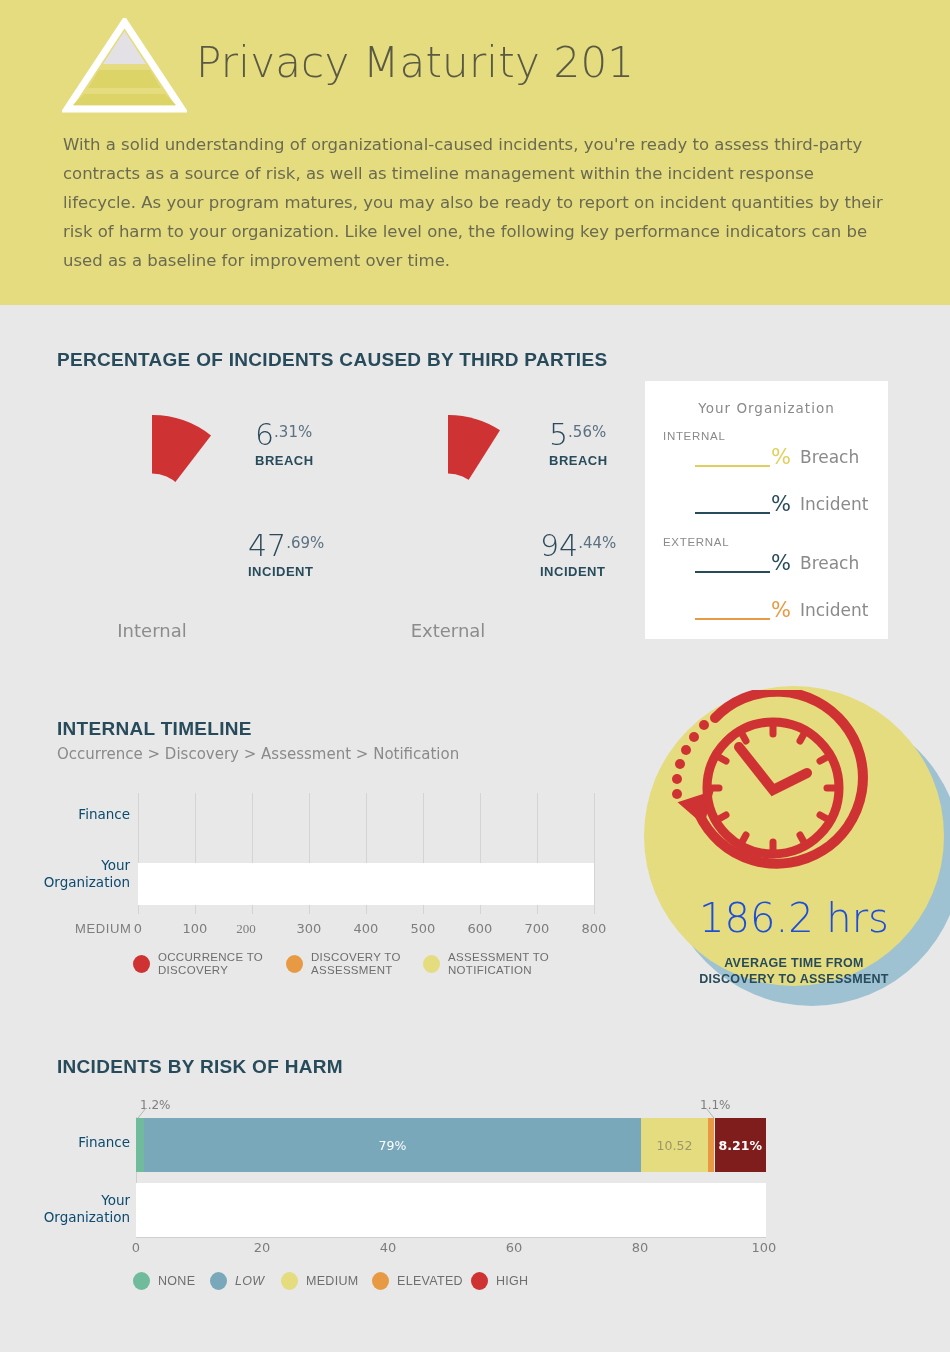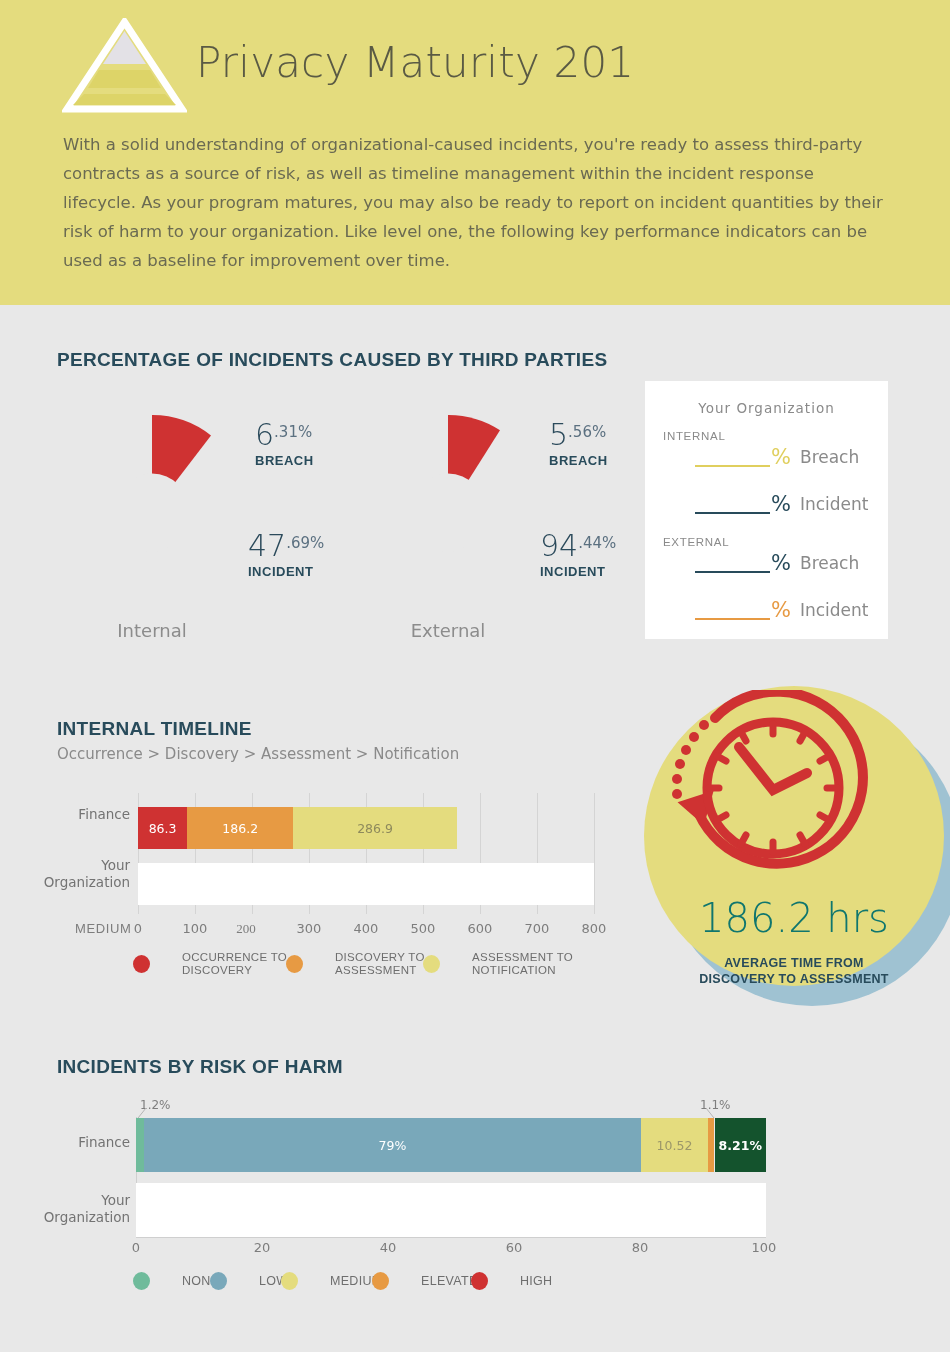--- a/index.html
+++ b/index.html
@@ -152,21 +152,21 @@
   .chart-area { position: absolute; }
   .grid-line {
     position: absolute;
     width: 1px;
     background: #d4d4d4;
   }
   .row-label {
     position: absolute;
     text-align: right;
     font-size: 13.5px;
-    color: #737373;
+    color: #0c4a6e;
     line-height: 17px;
     font-family: "DejaVu Sans", sans-serif;
   }
   .bar-seg {
     position: absolute;
     height: 100%;
     display: flex;
     align-items: center;
     justify-content: center;
     font-size: 12.5px;
@@ -183,21 +183,20 @@
     position: absolute;
     font-size: 13px;
     letter-spacing: 0.6px;
     color: #7d7d7d;
     font-family: "Liberation Sans", sans-serif;
   }
   .legend-item {
     position: absolute;
     display: flex;
     align-items: center;
-    gap: 24px;
   }
   .legend-dot {
     width: 17px; height: 18px;
     border-radius: 50%;
     flex: none;
   }
   .legend-txt {
     margin-left: 8px;
     font-size: 11.5px;
     line-height: 13px;
@@ -222,21 +221,21 @@
     border-radius: 50%;
     background: #e4dc7e;
   }
   .callout-num {
     position: absolute;
     left: 644px; top: 895px;
     width: 300px;
     text-align: center;
     font-size: 40px;
     font-weight: 300;
-    color: #0f766e;
+    color: #1d4ed8;
     font-family: "DejaVu Sans", sans-serif;
   }
   .callout-sub {
     position: absolute;
     left: 644px; top: 955px;
     width: 300px;
     text-align: center;
     font-size: 12.5px;
     font-weight: bold;
     line-height: 16px;
@@ -393,25 +392,20 @@
     <div class="grid-line" style="left:0px;   top:0; height:121px;"></div>
     <div class="grid-line" style="left:57px;  top:0; height:121px;"></div>
     <div class="grid-line" style="left:114px; top:0; height:121px;"></div>
     <div class="grid-line" style="left:171px; top:0; height:121px;"></div>
     <div class="grid-line" style="left:228px; top:0; height:121px;"></div>
     <div class="grid-line" style="left:285px; top:0; height:121px;"></div>
     <div class="grid-line" style="left:342px; top:0; height:121px;"></div>
     <div class="grid-line" style="left:399px; top:0; height:121px;"></div>
     <div class="grid-line" style="left:456px; top:0; height:121px;"></div>
 
-    <div style="position:absolute; left:0; top:14px; width:456px; height:42px;">
-      <div class="bar-seg" style="left:0px; width:49.2px; background:#cf3232; color:#ffffff;">86.3</div>
-      <div class="bar-seg" style="left:49.2px; width:106.1px; background:#e79a43; color:#ffffff;">186.2</div>
-      <div class="bar-seg" style="left:155.3px; width:163.5px; background:#e4dc7e; color:#8e8a5c;">286.9</div>
-    </div>
 
     <div style="position:absolute; left:0; top:70px; width:456px; height:42px; background:#ffffff;"></div>
   </div>
 
   <div class="row-label" style="left:40px; top:806px; width:90px;">Finance</div>
   <div class="row-label" style="left:36px; top:857px; width:94px; white-space:pre-line;">Your
 Organization</div>
 
   <div class="axis-name" style="left:75px; top:921px;">MEDIUM</div>
   <div class="axis-tick" style="left:123px; top:921px; width:30px;">0</div>
@@ -443,21 +437,21 @@
   <div class="sec-title" style="left:57px; top:1056px;">INCIDENTS BY RISK OF HARM</div>
 
   <div class="chart-area" style="left:136px; top:1117px; width:630px; height:120px;">
     <div style="position:absolute; left:0; top:0; width:1px; height:120px; background:#cfcfcf;"></div>
 
     <div style="position:absolute; left:0; top:1px; width:630px; height:54px;">
       <div class="bar-seg" style="left:0px; width:7.6px; background:#6fbb9b;"></div>
       <div class="bar-seg" style="left:7.6px; width:497.7px; background:#79a8ba; color:#ffffff;">79%</div>
       <div class="bar-seg" style="left:505.3px; width:66.3px; background:#e4dc7e; color:#9b9769;">10.52</div>
       <div class="bar-seg" style="left:571.6px; width:6.9px; background:#e79a43;"></div>
-      <div class="bar-seg" style="left:578.5px; width:51.5px; background:#14532d; color:#ffffff; font-weight:bold;">8.21%</div>
+      <div class="bar-seg" style="left:578.5px; width:51.5px; background:#7f1d1d; color:#ffffff; font-weight:bold;">8.21%</div>
     </div>
 
     <div style="position:absolute; left:0; top:66px; width:630px; height:54px; background:#ffffff;"></div>
 
     <div style="position:absolute; left:0; top:120px; width:630px; height:1px; background:#cfcfcf;"></div>
   </div>
 
   <div class="callout-lbl" style="left:140px; top:1098px;">1.2%</div>
   <svg style="position:absolute; left:136px; top:1108px;" width="14" height="12">
     <line x1="10" y1="0" x2="2" y2="10" stroke="#b4b4b4" stroke-width="1"></line>
@@ -475,21 +469,21 @@
   <div class="axis-tick" style="left:247px; top:1240px; width:30px;">20</div>
   <div class="axis-tick" style="left:373px; top:1240px; width:30px;">40</div>
   <div class="axis-tick" style="left:499px; top:1240px; width:30px;">60</div>
   <div class="axis-tick" style="left:625px; top:1240px; width:30px;">80</div>
   <div class="axis-tick" style="left:747px; top:1240px; width:34px;">100</div>
 
   <div class="legend-item" style="left:133px; top:1272px;">
     <div class="legend-dot" style="background:#6fbb9b;"></div>
     <div class="legend-txt" style="font-size:12.5px;">NONE</div>
   </div>
-  <div class="legend-item" style="left:210px; top:1272px;">
+  <div class="legend-item" style="left:210px; top:1272px;font-style:italic;">
     <div class="legend-dot" style="background:#79a8ba;"></div>
     <div class="legend-txt" style="font-size:12.5px;">LOW</div>
   </div>
   <div class="legend-item" style="left:281px; top:1272px;">
     <div class="legend-dot" style="background:#e4dc7e;"></div>
     <div class="legend-txt" style="font-size:12.5px;">MEDIUM</div>
   </div>
   <div class="legend-item" style="left:372px; top:1272px;">
     <div class="legend-dot" style="background:#e79a43;"></div>
     <div class="legend-txt" style="font-size:12.5px;">ELEVATED</div>

